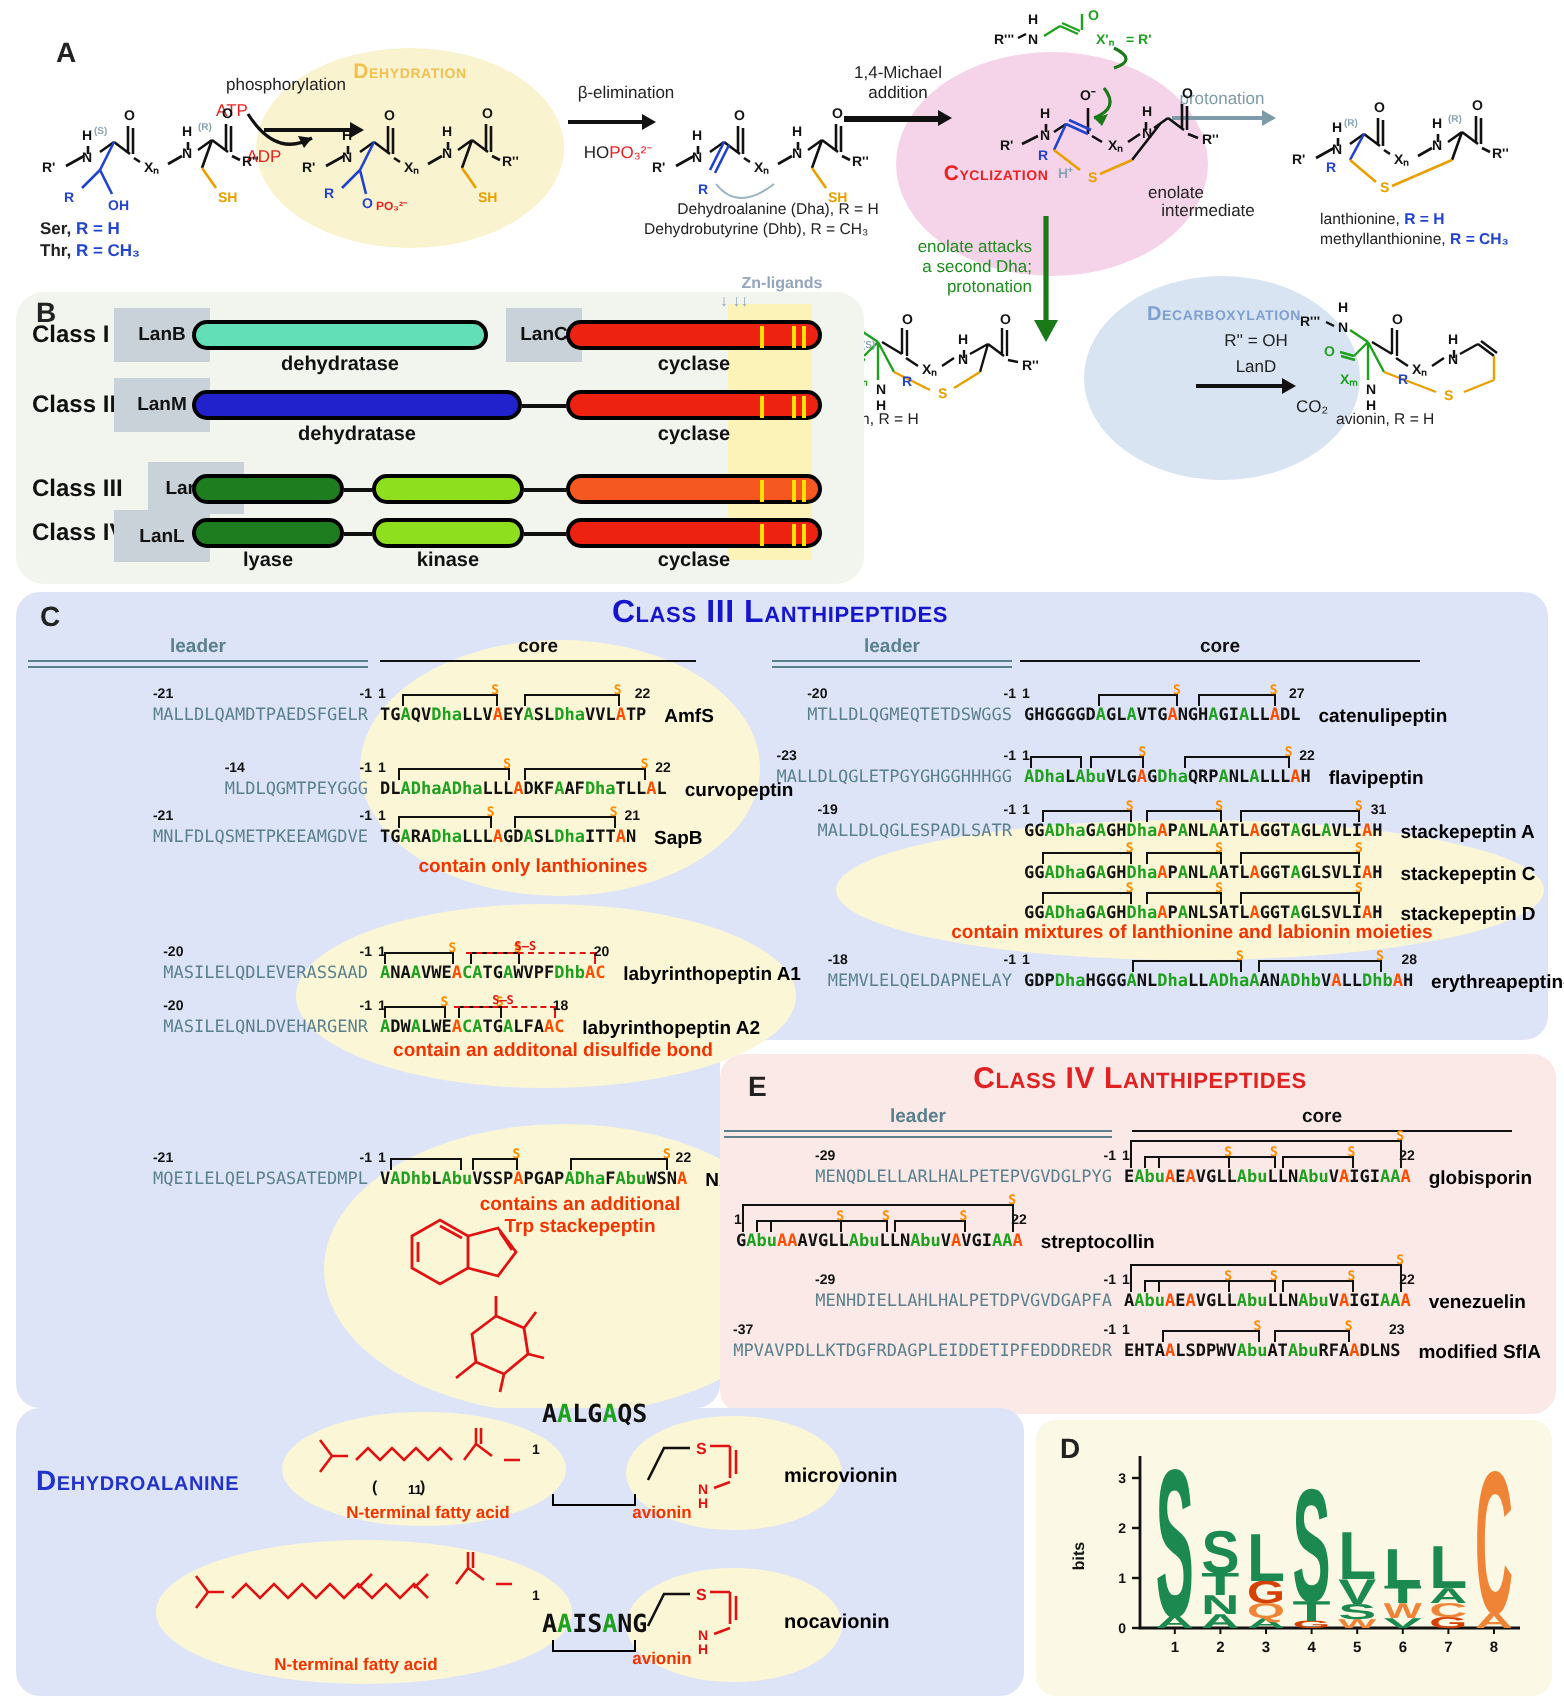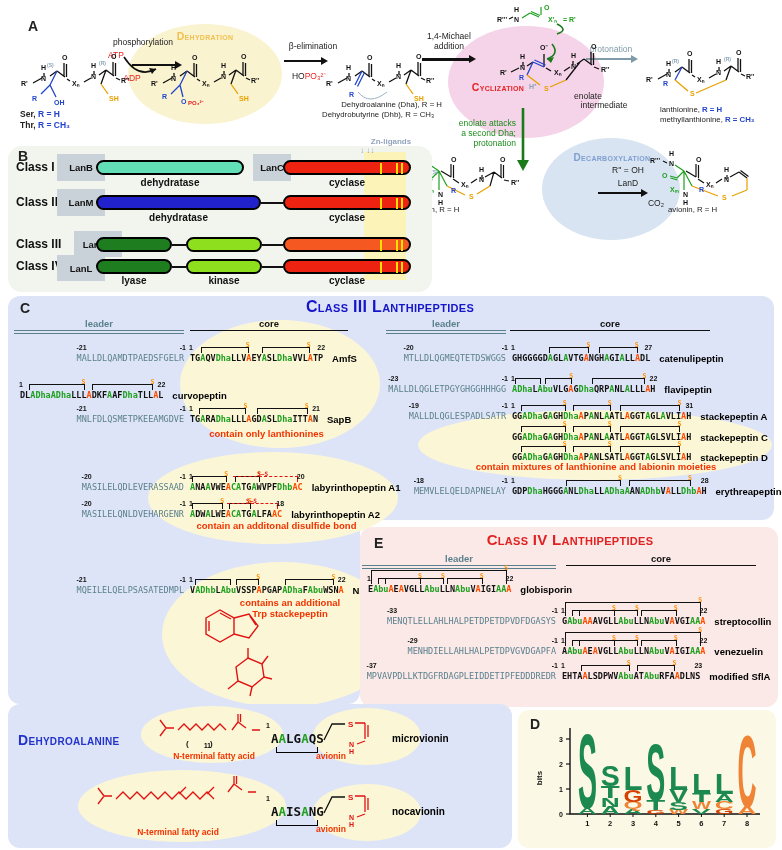--- a/index.html
+++ b/index.html
@@ -145,21 +145,21 @@
       <text x="21" y="35" font-size="7" fill="#111">N</text>
       <text x="42" y="14" font-size="7" fill="#111">O</text>
       <text x="52" y="40" font-size="7" fill="#111">Xₙ</text>
       <text x="71" y="22" font-size="7" fill="#111">H</text>
       <text x="71" y="33" font-size="7" fill="#111">N</text>
       <text x="91" y="13" font-size="7" fill="#111">O</text>
       <text x="101" y="37" font-size="7" fill="#111">R''</text>
       <text x="24" y="51" font-size="7" fill="#2244cc">R</text>
       <text x="89" y="55" font-size="7" fill="#e8a000">SH</text>
     </svg>
-  <div class="lbl" style="left:312px;top:101px;width:130px;text-align:right;font-size:7.8px">Dehydroalanine (Dha), R = H</div>
+  <div class="lbl" style="left:324px;top:101px;width:130px;text-align:center;font-size:7.8px">Dehydroalanine (Dha), R = H</div>
   <div class="lbl" style="left:322px;top:111px;width:140px;text-align:left;font-size:7.8px">Dehydrobutyrine (Dhb), R = CH₃</div>
 
   <svg class="struct" style="left:497px;top:4px" width="110" height="22" viewBox="0 0 110 22">
     <g stroke="#111" stroke-width="1.2">
         <path fill="none" d="M12,15 L16,13"></path>
       </g>
     <g stroke="#1fa01f" stroke-width="1.2">
         <path fill="none" d="M25,14 L33,9 M33,9 L42,13 M34,7.5 L43,11.5 M44,11 L44,3"></path>
       </g>
     <path d="M60,20 Q72,26 60,30" stroke="#1a7a1a" stroke-width="1.6" fill="none"></path>
@@ -384,20 +384,25 @@
           </div>
           <div class="bk" style="left: 54%; width: 36%; top: 5px; height: 6px;">
             <span class="sbl" style="right: -2px; top: -7px;">S</span>
           </div>
           <span class="num" style="top: 2px; left: -1px;">1</span>
           <span class="num" style="top: 2px; right: -2px;">22</span>
         </div>
         <div class="nm">AmfS</div>
       </div>
       <div class="srow" style="top: 83px; left: 0px;">
+        <div class="lblk" style="width: 170px; height: 22px;">
+          <div class="ldtxt" style="position: absolute; right: 0px; top: 11px;">MLDLQGMTPEYGGG</div>
+          <span class="num" style="top: 2px; left: 98.32px;">-14</span>
+          <span class="num" style="top: 2px; right: -2px;">-1</span>
+        </div>
         <div class="cblk" style="height: 22px; margin-left: 6px; width: 143.36px;">
           <div class="seqtxt" style="position: absolute; left: 0px; top: 11px;"><span class="tk-k">DL</span><span class="tk-g">A</span><span class="tk-g">Dha</span><span class="tk-g">A</span><span class="tk-g">Dha</span><span class="tk-k">LLL</span><span class="tk-r">A</span><span class="tk-k">DKF</span><span class="tk-g">A</span><span class="tk-k">AF</span><span class="tk-g">Dha</span><span class="tk-k">TLL</span><span class="tk-r">A</span><span class="tk-k">L</span></div>
           <div class="bk" style="left: 6%; width: 39%; top: 5px; height: 6px;">
             <span class="sbl" style="right: -2px; top: -7px;">S</span>
           </div>
           <div class="bk" style="left: 50%; width: 43%; top: 5px; height: 6px;">
             <span class="sbl" style="right: -2px; top: -7px;">S</span>
           </div>
           <span class="num" style="top: 2px; left: -1px;">1</span>
           <span class="num" style="top: 2px; right: -2px;">22</span>
@@ -620,45 +625,45 @@
     </div>
 
   <div class="abs" id="pE" style="left:360px;top:527px;width:418px;height:180px;background:#fbe9e7;border-radius:12px">
     <div class="panelLabel" style="left:14px;top:8px">E</div>
     <div class="abs sc" style="left:40px;top:4px;width:340px;text-align:center;font-size:15px;color:#e02222">Class IV Lanthipeptides</div>
     <div class="colhdr" style="left:2px;top:26px;width:194px;color:#5a808e">leader</div>
     <div class="uline2" style="left:2px;top:38px;width:194px"></div>
     <div class="colhdr" style="left:206px;top:26px;width:190px;color:#111">core</div>
     <div class="uline1" style="left:206px;top:38px;width:190px"></div>
   <div class="srow" style="top: 40px; left: 2px;">
+        <div class="lblk" style="width: 194px; height: 28px;">
+          <div class="ldtxt" style="position: absolute; right: 0px; top: 17px;">MENQDLELLARLHALPETEPVGVDGLPYG</div>
+          <span class="num" style="top: 8px; left: 45.52px;">-29</span>
+          <span class="num" style="top: 8px; right: -2px;">-1</span>
+        </div>
         <div class="cblk" style="height: 28px; margin-left: 6px; width: 143.36px;">
           <div class="seqtxt" style="position: absolute; left: 0px; top: 17px;"><span class="tk-k">E</span><span class="tk-g">Abu</span><span class="tk-r">A</span><span class="tk-k">E</span><span class="tk-r">A</span><span class="tk-k">VGLL</span><span class="tk-g">Abu</span><span class="tk-k">LLN</span><span class="tk-g">Abu</span><span class="tk-k">V</span><span class="tk-r">A</span><span class="tk-k">IGI</span><span class="tk-g">A</span><span class="tk-g">A</span><span class="tk-r">A</span></div>
           <div class="bk" style="left: 7%; width: 46%; top: 11px; height: 6px;">
             <span class="sbl" style="right: -2px; top: -7px;">S</span>
           </div>
           <div class="bk" style="left: 12%; width: 25%; top: 11px; height: 6px;">
             <span class="sbl" style="right: -2px; top: -7px;">S</span>
           </div>
           <div class="bk" style="left: 55%; width: 25%; top: 11px; height: 6px;">
             <span class="sbl" style="right: -2px; top: -7px;">S</span>
           </div>
           <div class="bk" style="left: 2%; width: 95%; top: 3px; height: 14px;">
             <span class="sbl" style="right: -2px; top: -7px;">S</span>
           </div>
           <span class="num" style="top: 8px; left: -1px;">1</span>
           <span class="num" style="top: 8px; right: -2px;">22</span>
         </div>
         <div class="nm">globisporin</div>
       </div>
       <div class="srow" style="top: 72px; left: 2px;">
-        <div class="lblk" style="width: 194px; height: 28px;">
-          <div class="ldtxt" style="position: absolute; right: 0px; top: 17px;">MENQTLELLAHLHALPETDPETDPVDFDGASYS</div>
-          <span class="num" style="top: 8px; left: 25.04px;">-33</span>
-          <span class="num" style="top: 8px; right: -2px;">-1</span>
-        </div>
         <div class="cblk" style="height: 28px; margin-left: 6px; width: 143.36px;">
           <div class="seqtxt" style="position: absolute; left: 0px; top: 17px;"><span class="tk-k">G</span><span class="tk-g">Abu</span><span class="tk-r">A</span><span class="tk-r">A</span><span class="tk-k">A</span><span class="tk-k">VGLL</span><span class="tk-g">Abu</span><span class="tk-k">LLN</span><span class="tk-g">Abu</span><span class="tk-k">V</span><span class="tk-r">A</span><span class="tk-k">VGI</span><span class="tk-g">A</span><span class="tk-g">A</span><span class="tk-r">A</span></div>
           <div class="bk" style="left: 7%; width: 46%; top: 11px; height: 6px;">
             <span class="sbl" style="right: -2px; top: -7px;">S</span>
           </div>
           <div class="bk" style="left: 12%; width: 25%; top: 11px; height: 6px;">
             <span class="sbl" style="right: -2px; top: -7px;">S</span>
           </div>
           <div class="bk" style="left: 55%; width: 25%; top: 11px; height: 6px;">
             <span class="sbl" style="right: -2px; top: -7px;">S</span>
@@ -725,21 +730,21 @@
   <div class="abs sc" style="left:18px;top:732px;width:150px;font-size:14px;color:#2233cc">Dehydroalanine</div>
 
   <svg style="left:150px;top:708px" width="125" height="48" viewBox="0 0 125 48">
     <g stroke="#e11212" stroke-width="1.3" fill="none">
         <path d="M10,12 L16,20 M10,28 L16,20 M16,20 L24,20 M28,22 l6,-6 l6,6 l6,-6 l6,6 l6,-6 l6,6 l6,-6 l6,6 M82,22 L88,14 M88,14 L88,6 M90.5,14 L90.5,6 M88,14 L96,20 M102,22 L110,22"></path>
       </g>
     <text x="36" y="38" font-size="8" fill="#111">(</text>
       <text x="60" y="38" font-size="8" fill="#111">)</text>
   </svg>
   <div class="num" style="left:266px;top:722px">1</div>
-  <div class="liposeq" id="lipo-seq-0" style="left:271px;top:731px"><span class="tk-k">A</span><span class="tk-g">A</span><span class="tk-k">LG</span><span class="tk-g">A</span><span class="tk-k">QS</span></div>
+  <div class="liposeq" id="lipo-seq-0" style="left:271px;top:699px"><span class="tk-k">A</span><span class="tk-g">A</span><span class="tk-k">LG</span><span class="tk-g">A</span><span class="tk-k">QS</span></div>
   <div class="avbk" style="left:276px;top:747px;width:40px"></div>
   <svg style="left:322px;top:714px" width="52" height="40" viewBox="0 0 52 40">
     <path d="M2,26 L10,10 L23,10" stroke="#111" stroke-width="1.3" fill="none"></path>
     <text x="26" y="13" font-size="8" fill="#e11212">S</text>
     <g stroke="#e11212" stroke-width="1.3" fill="none">
         <path d="M33,9 L43,9 M43,9 L43,25 M46,11 L46,23 M43,27 L35,30"></path>
       </g>
     <text x="27" y="33" font-size="7" fill="#e11212">N</text>
       <text x="27" y="40" font-size="7" fill="#e11212">H</text>
   </svg>

